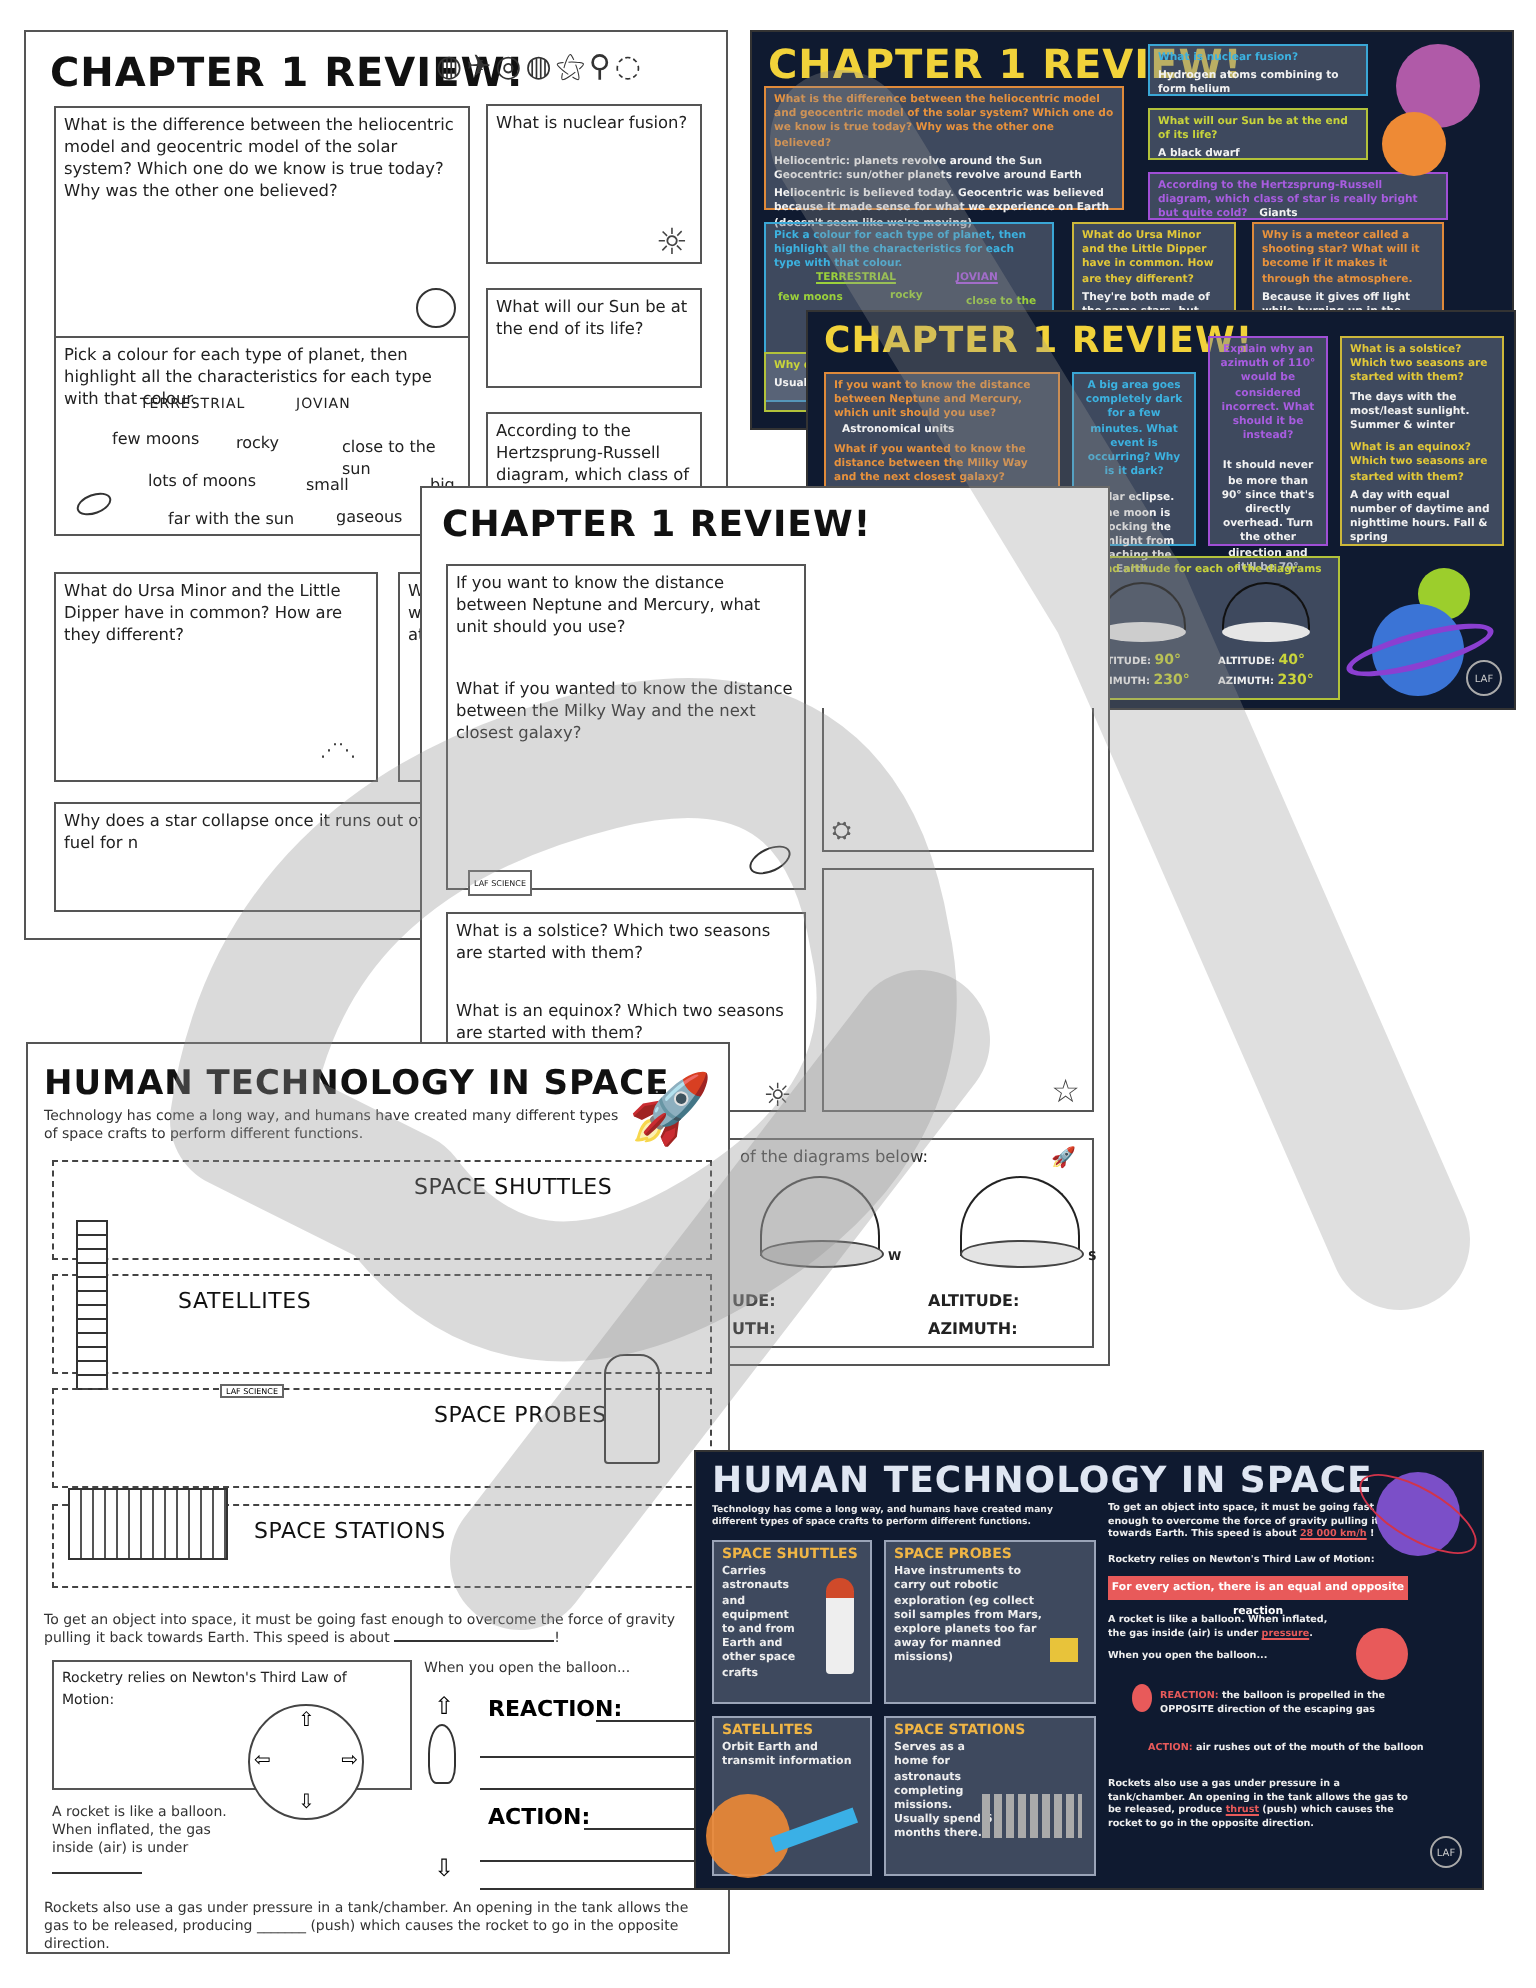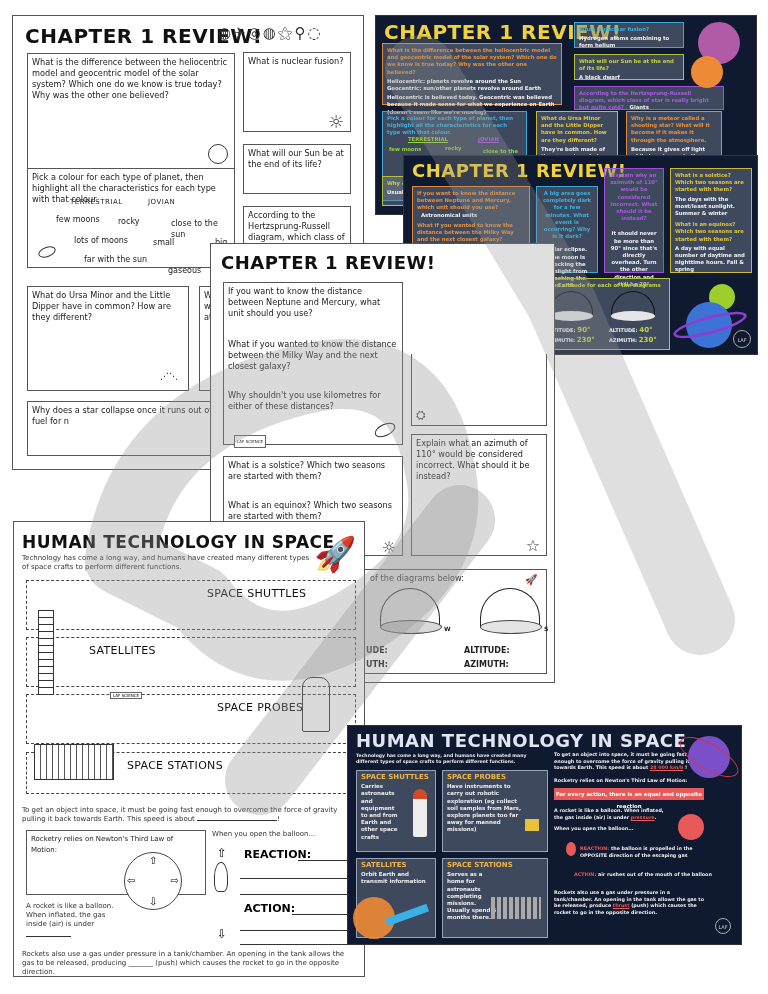--- a/index.html
+++ b/index.html
@@ -53,21 +53,21 @@
     <span>Pick a colour for each type of planet, then highlight all the characteristics for each type with that colour.</span>
     <span class="word" style="left:42px; top:28px; font-size:7px; letter-spacing:0.5px;">TERRESTRIAL</span>
     <span class="word" style="left:120px; top:28px; font-size:7px; letter-spacing:0.5px;">JOVIAN</span>
     <span class="word" style="left:28px; top:45px;">few moons</span>
     <span class="word" style="left:90px; top:47px;">rocky</span>
     <span class="word" style="left:143px; top:49px;">close to the sun</span>
     <span class="word" style="left:46px; top:66px;">lots of moons</span>
     <span class="word" style="left:125px; top:68px;">small</span>
     <span class="word" style="left:187px; top:68px;">big</span>
     <span class="word" style="left:56px; top:85px;">far with the sun</span>
-    <span class="word" style="left:140px; top:96px;">gaseous</span>
+    <span class="word" style="left:140px; top:84px;">gaseous</span>
     <div style="position:absolute; left:10px; top:78px; width:18px; height:10px; border:1px solid #333; border-radius:50%; transform:rotate(-20deg);"></div>
   </div>
 
   <div class="box" style="left:14px; top:270px; width:162px; height:105px;">
     <span>What do Ursa Minor and the Little Dipper have in common? How are they different?</span>
     <div style="position:absolute; right:10px; bottom:8px; font-size:9px; color:#333;">⋰⋱</div>
   </div>
   <div class="box" style="left:186px; top:270px; width:40px; height:105px;">
     <span>Why will it atmo</span>
   </div>
@@ -168,34 +168,32 @@
   <div class="planet" style="left:282px; top:146px; width:46px; height:46px; background:#3b74d6;"></div>
   <div style="position:absolute; left:268px; top:160px; width:76px; height:18px; border:3px solid #8b3fd1; border-radius:50%; transform:rotate(-15deg);"></div>
   <div style="position:absolute; right:6px; bottom:6px; width:18px; height:18px; border:1px solid #aaa; border-radius:50%; color:#ccc; font-size:5px; text-align:center; line-height:18px;">LAF</div>
 </div>
 
 <div class="page" style="left:210px; top:243px; width:345px; height:440px; z-index:0;">
   <div class="title-bw" style="position:absolute; left:10px; top:8px; font-size:18px;">CHAPTER 1 REVIEW!</div>
   <div class="box" style="left:12px; top:38px; width:180px; height:163px;">
     <span>If you want to know the distance between Neptune and Mercury, what unit should you use?</span>
     <div style="margin-top:20px;">What if you wanted to know the distance between the Milky Way and the next closest galaxy?</div>
-    <div style="margin-top:18px;">Why shouldn't you use kilometres for either of these distances?</div>
     <div style="position:absolute; right:6px; bottom:8px; width:22px; height:12px; border:1px solid #333; border-radius:50%; transform:rotate(-25deg);"></div>
     <div style="position:absolute; left:10px; bottom:-4px; font-size:4px; border:1px solid #666; padding:0 2px; background:#fff;">LAF SCIENCE</div>
   </div>
   <div class="box" style="left:12px; top:212px; width:180px; height:100px;">
     <span>What is a solstice? Which two seasons are started with them?</span>
     <div style="margin-top:18px;">What is an equinox? Which two seasons are started with them?</div>
     <div style="position:absolute; right:6px; bottom:2px; font-size:16px; color:#444;">☼</div>
   </div>
   <div class="box" style="left:200px; top:110px; width:136px; height:72px; border-top:none;">
     <div style="position:absolute; left:4px; bottom:4px; font-size:12px; color:#444;">⛭</div>
   </div>
   <div class="box" style="left:200px; top:190px; width:136px; height:122px;">
-    <span>Explain what an azimuth of 110° would be considered incorrect. What should it be instead?</span>
     <div style="position:absolute; right:6px; bottom:4px; font-size:16px; color:#444;">☆</div>
   </div>
   <div class="box" style="left:120px; top:325px; width:216px; height:105px;">
     <span style="margin-left:34px;">of the diagrams below:</span>
     <div style="position:absolute; right:8px; top:4px; font-size:10px;">🚀</div>
     <div style="position:absolute; left:48px; top:18px; width:60px; height:40px; border:1px solid #222; border-bottom:none; border-radius:30px 30px 0 0;"></div>
     <div style="position:absolute; left:48px; top:50px; width:62px; height:14px; border-radius:50%; background:#d8d8d8; border:1px solid #444;"></div>
     <span style="position:absolute; left:112px; top:53px; font-size:6px; font-weight:bold;">W</span>
     <div style="position:absolute; left:148px; top:18px; width:60px; height:40px; border:1px solid #222; border-bottom:none; border-radius:30px 30px 0 0;"></div>
     <div style="position:absolute; left:148px; top:50px; width:62px; height:14px; border-radius:50%; background:#e4e4e4; border:1px solid #444;"></div>

